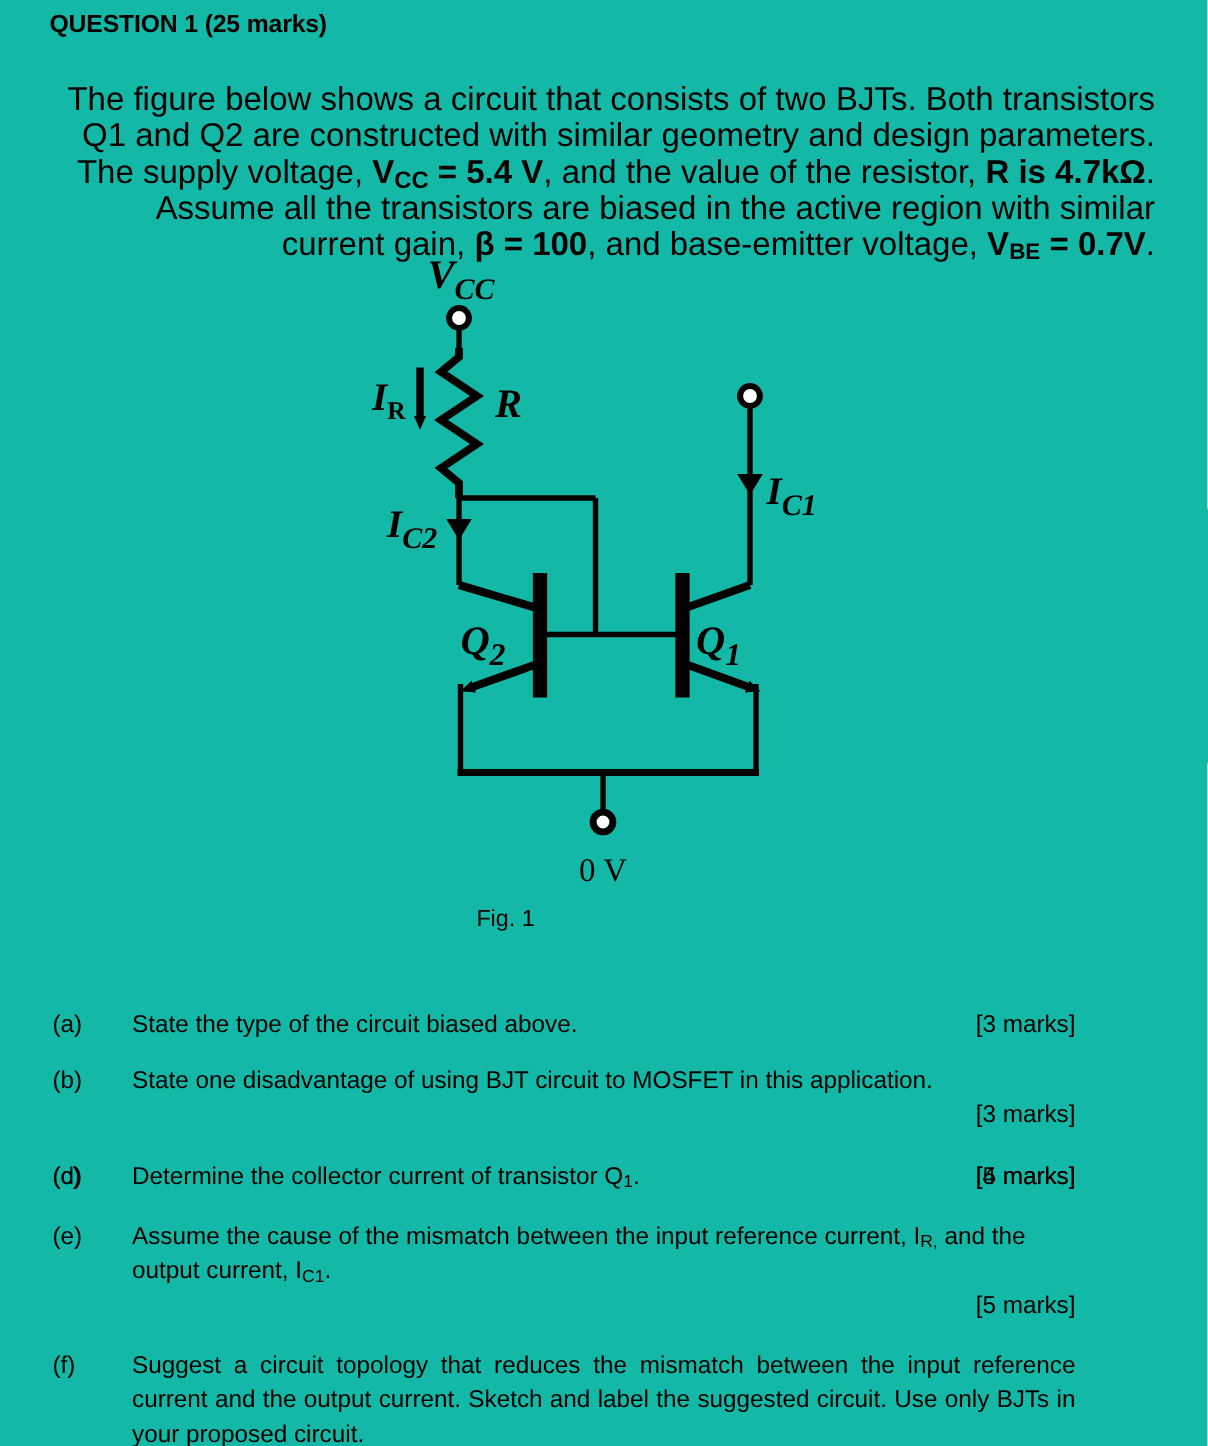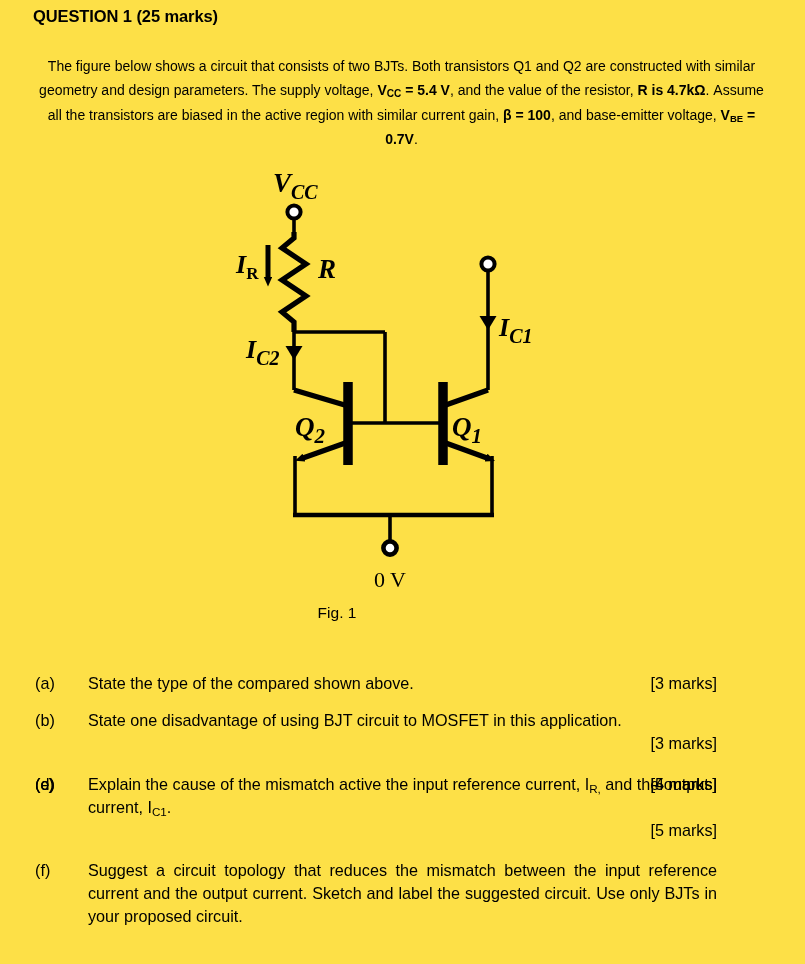--- a/index.html
+++ b/index.html
@@ -14,60 +14,60 @@
     font-family: "Liberation Sans", sans-serif;
     color: #000000;
     overflow: hidden;
   }
 
   .page {
     position: absolute;
     left: 0; top: 0;
     width: 805px;
     height: 964px;
-    background: #fde047;
+    background: #14b8a6;
   }
 
   
   .q-heading {
     position: absolute;
     left: 33px;
     top: 7px;
     font-size: 16.5px;
     font-weight: bold;
     letter-spacing: -0.1px;
     white-space: nowrap;
   }
 
   
   .intro {
     position: absolute;
     left: 33px;
     top: 54px;
     width: 737px;
-    font-size: 14px;
+    font-size: 22px;
     line-height: 24.3px;
-    text-align: center;
+    text-align: right;
   }
   .intro b { font-weight: bold; }
   sub {
     font-size: 0.72em;
     vertical-align: -0.22em;
     line-height: 0;
   }
   .smallcaps-sub {
     font-size: 0.68em;
     vertical-align: -0.2em;
     line-height: 0;
   }
 
   
   .figure {
     position: absolute;
-    left: 0;
+    left: 12px;
     top: 160px;
     width: 719px;
     height: 440px;
   }
   .figure svg { display: block; }
 
   .fig-caption {
     position: absolute;
     left: 0;
     top: 604px;
@@ -212,43 +212,44 @@
       <text x="390" y="427" text-anchor="middle" font-family="'Liberation Serif', serif" font-size="22" fill="#000">0 V</text>
     </svg>
   </div>
 
   <div class="fig-caption">Fig. 1</div>
 
   <div class="qlist">
 
     <div class="qrow">
       <div class="qlabel">(a)</div>
-      <div class="qtext">State the type of the compared shown above.</div>
+      <div class="qtext">State the type of the circuit biased above.</div>
       <div class="marks-inline">[3 marks]</div>
     </div>
 
     <div class="qrow">
       <div class="qlabel">(b)</div>
       <div class="qtext">State one disadvantage of using BJT circuit to MOSFET in this application.</div>
       <div class="marks-below">[3 marks]</div>
     </div>
 
     <div class="qrow" style="margin-top:18px;">
       <div class="qlabel">(c)</div>
       <div class="marks-inline">[5 marks]</div>
     </div>
 
     <div class="qrow">
       <div class="qlabel">(d)</div>
+      <div class="qtext"><span>Determine the collector current of transistor Q</span><sub>1</sub><span>.</span></div>
       <div class="marks-inline">[4 marks]</div>
     </div>
 
     <div class="qrow" style="margin-top:17px;">
       <div class="qlabel">(e)</div>
-      <div class="qtext"><span>Explain the cause of the mismatch active the input reference current, I</span><sub>R,</sub><span> and the output current, I</span><sub>C1</sub><span>.</span></div>
+      <div class="qtext"><span>Assume the cause of the mismatch between the input reference current, I</span><sub>R,</sub><span> and the output current, I</span><sub>C1</sub><span>.</span></div>
       <div class="marks-below">[5 marks]</div>
     </div>
 
     <div class="qrow" style="margin-top:17px;">
       <div class="qlabel">(f)</div>
       <div class="qtext justify">Suggest a circuit topology that reduces the mismatch between the input reference current and the output current. Sketch and label the suggested circuit. Use only BJTs in your proposed circuit.</div>
 
     </div>
 
   </div>

